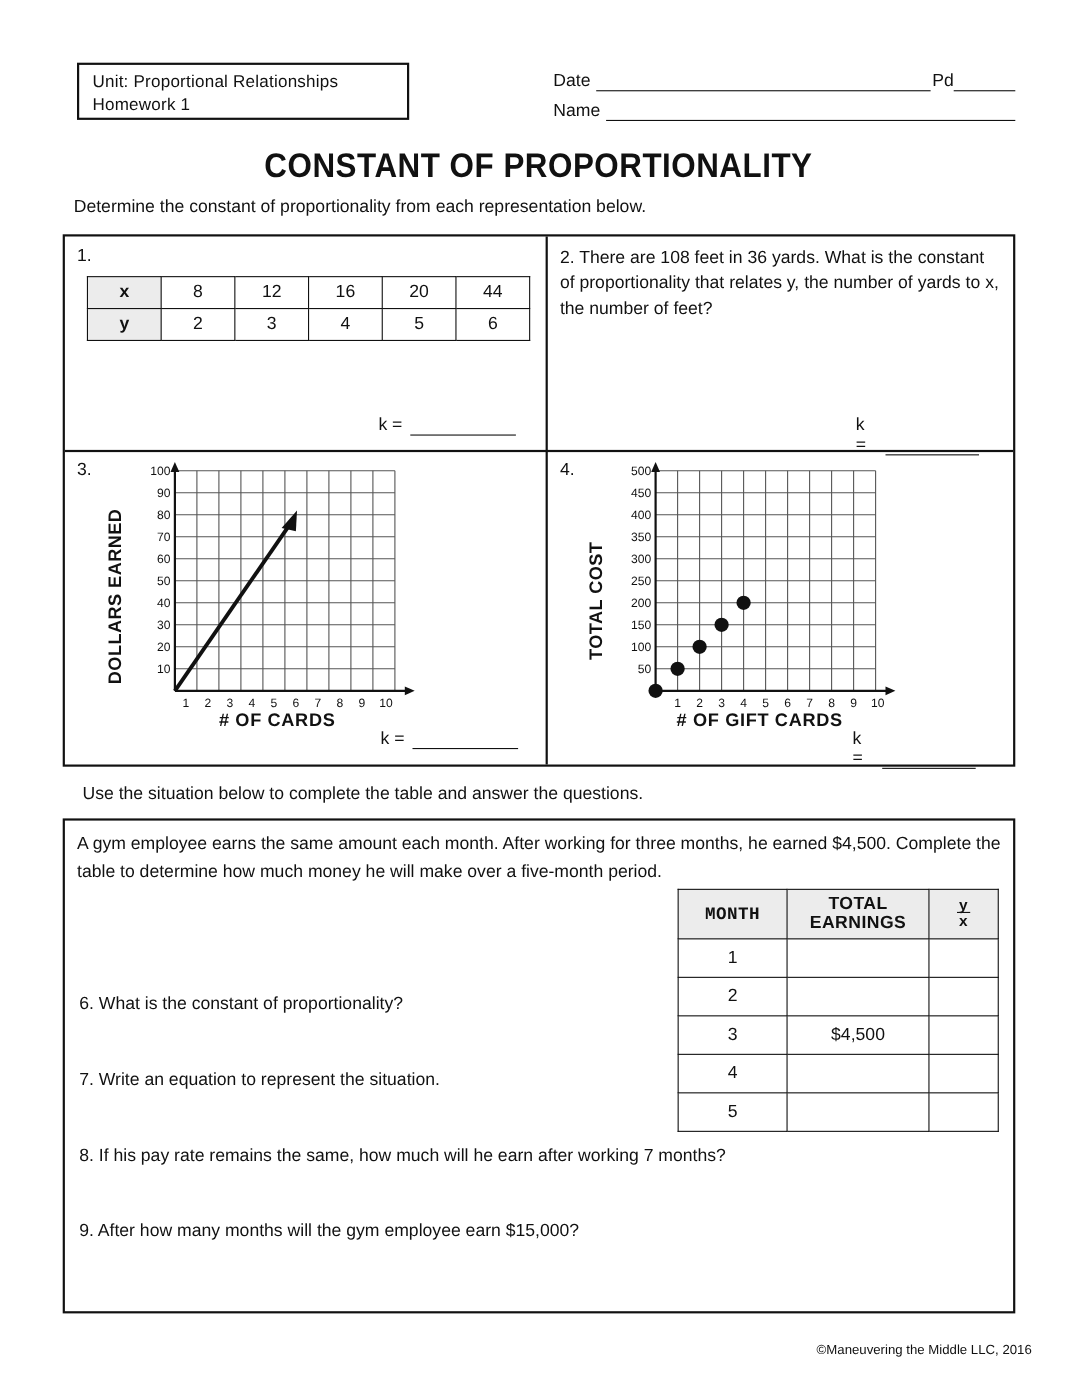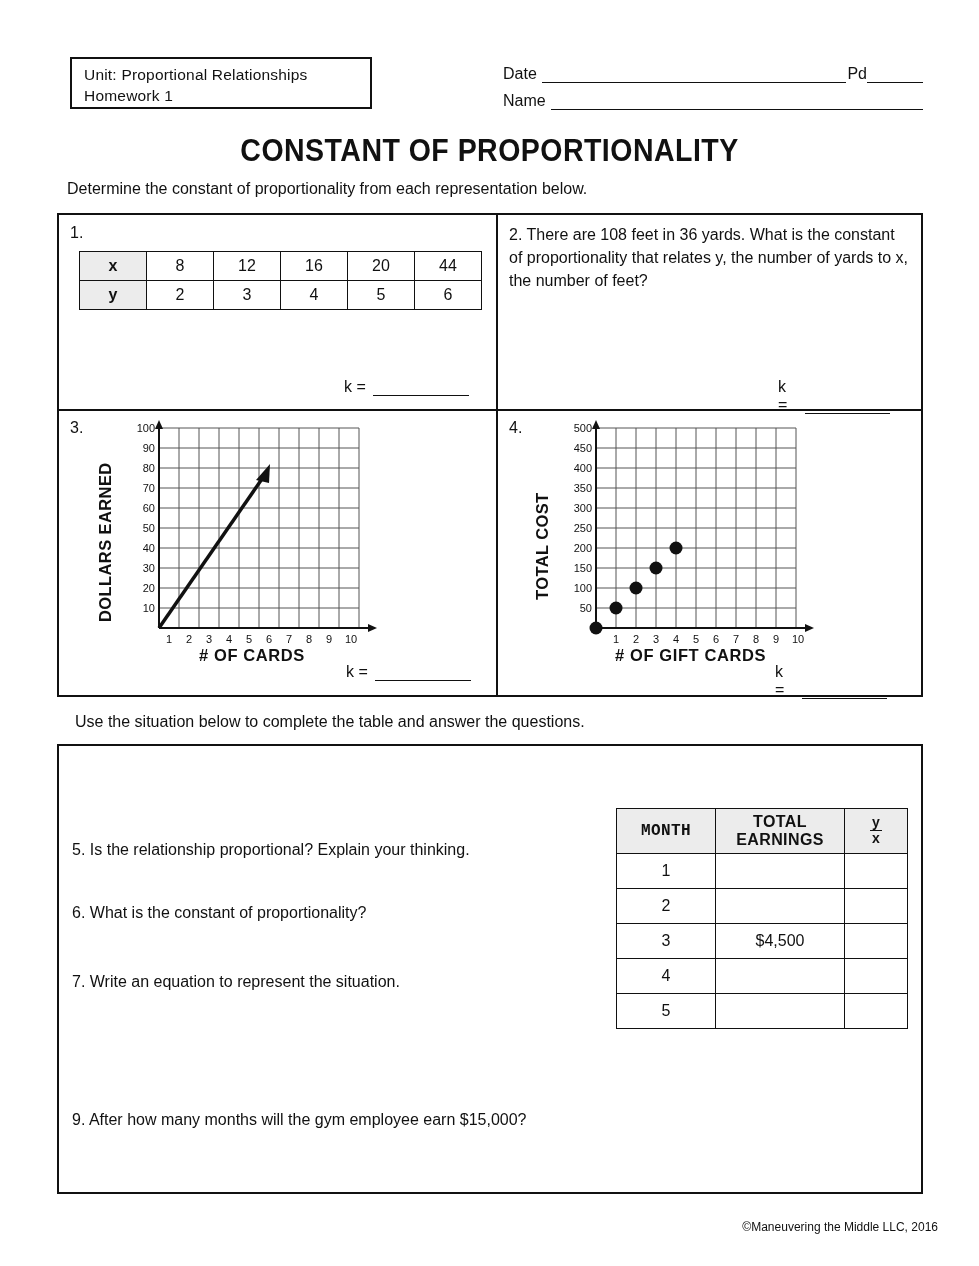--- a/index.html
+++ b/index.html
@@ -459,24 +459,25 @@
         <circle cx="95" cy="150" r="6.5"></circle>
         <circle cx="115" cy="130" r="6.5"></circle>
       </g>
     </svg>
     <div class="axis-title-x" style="left:82px; top:228px;"># OF GIFT CARDS</div>
   </div>
 
   <div class="use-line">Use the situation below to complete the table and answer the questions.</div>
 
   <div class="bottom-box">
-
-    <div class="qtext q5">5.  Is the relationship proportional? Explain your thinking.</div>
+    <div class="situation">A gym employee earns the same amount each month.  After working for three months, he earned $4,500.  Complete the table to determine how much money he will make over a five-month period.</div>
+
     <div class="qtext q6">6.  What is the constant of proportionality?</div>
     <div class="qtext q7">7.  Write an equation to represent the situation.</div>
+    <div class="qtext q8">8.  If his pay rate remains the same, how much will he earn after working 7 months?</div>
     <div class="qtext q9">9.  After how many months will the gym employee earn $15,000?</div>
 
     <table class="month-table">
       <tbody>
           <tr>
         <th class="mt-c1">MONTH</th>
         <th class="mt-c2">
           <span>TOTAL</span><br>
           <span>EARNINGS</span>
         </th>

